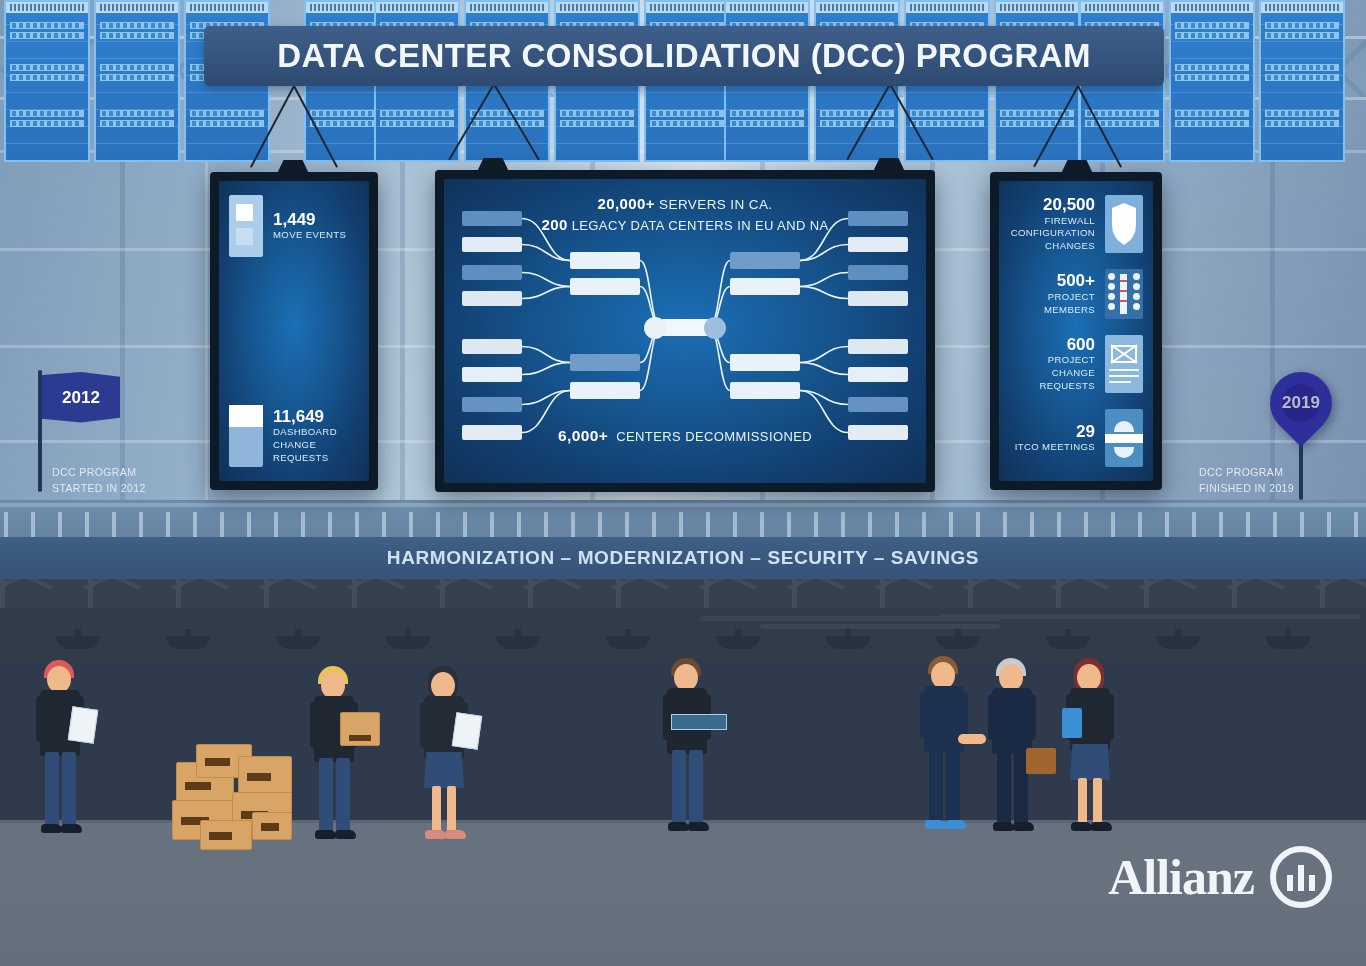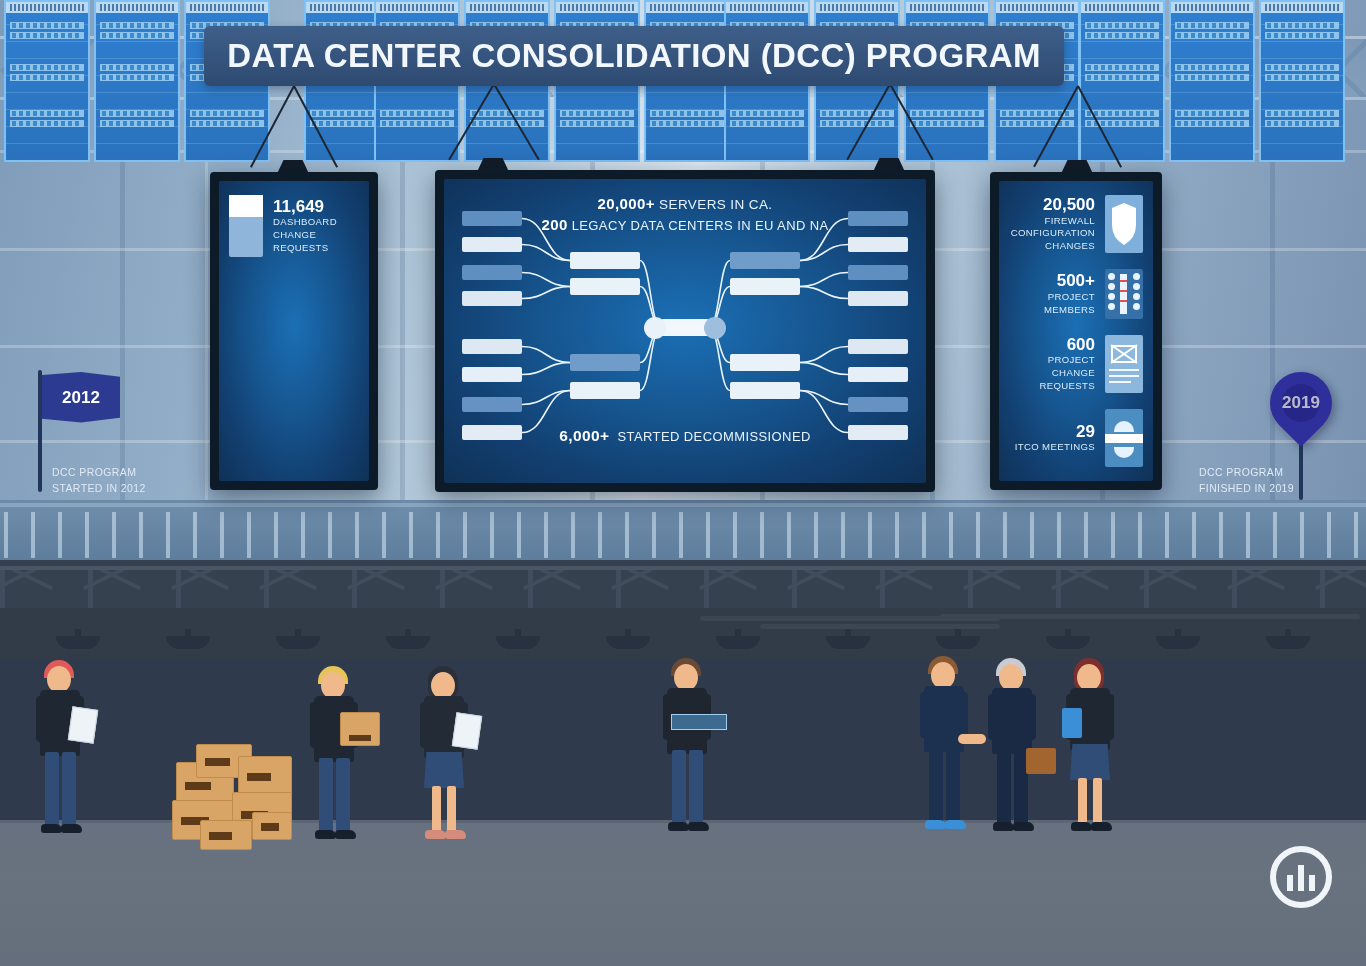--- a/index.html
+++ b/index.html
@@ -104,21 +104,21 @@
   .flag{position:absolute;background:#2c3b91;z-index:4;display:flex;align-items:center;justify-content:center;
     clip-path:polygon(0 6%,50% 0,100% 9%,100% 88%,50% 97%,0 90%);}
   .flag span{color:#fff;font-weight:bold;font-size:17px;}
   .pin{position:absolute;width:62px;height:62px;background:#2f2f9c;border-radius:50% 50% 50% 0;
     transform:rotate(-45deg);z-index:4;box-shadow:0 4px 10px rgba(20,25,60,.4);}
   .pin span{display:block;transform:rotate(45deg);text-align:center;line-height:62px;color:#fff;font-weight:bold;font-size:17px;}
   .pin:after{content:"";position:absolute;left:12px;top:12px;width:38px;height:38px;border-radius:50%;background:rgba(20,20,90,.30);}
   .capnote{position:absolute;color:#dfeaf5;font-size:10.5px;line-height:1.5;letter-spacing:.4px;z-index:6;}
 
   
-  .title{position:absolute;left:204px;top:26px;width:860px;height:60px;border-radius:6px;
+  .title{position:absolute;left:204px;top:26px;width:960px;height:60px;border-radius:6px;
     background:linear-gradient(180deg,#3e5f8a,#2e4a71);display:flex;align-items:center;justify-content:center;z-index:7;
     box-shadow:0 3px 10px rgba(20,35,60,.35);}
   .title span{color:#f2f7fc;font-size:33px;font-weight:bold;letter-spacing:.4px;}
 
   
   .logo{position:absolute;right:34px;bottom:58px;display:flex;align-items:center;gap:16px;z-index:8;}
   .logo .word{color:#f0f5fa;font-size:50px;font-weight:bold;letter-spacing:-1px;font-family:"Liberation Serif",serif;}
   .logo .mark{width:62px;height:62px;border-radius:50%;border:6px solid #f0f5fa;position:relative;box-sizing:border-box;}
   .logo .mark i{position:absolute;bottom:11px;width:6px;background:#f0f5fa;display:block;}
 
@@ -301,20 +301,23 @@
       <div class="lamp" style="left: 826px; top: 28px;"></div>
       <div class="lamp" style="left: 936px; top: 28px;"></div>
       <div class="lamp" style="left: 1046px; top: 28px;"></div>
       <div class="lamp" style="left: 1156px; top: 28px;"></div>
       <div class="lamp" style="left: 1266px; top: 28px;"></div>
       <div class="pipe" style="left: 700px; top: 8px; width: 300px;"></div>
       <div class="pipe" style="left: 760px; top: 16px; width: 240px;"></div>
       <div class="pipe" style="left: 940px; top: 6px; width: 420px;"></div>
     </div>
 
+  <div class="tagline-band">
+    <span>HARMONIZATION – MODERNIZATION – SECURITY – SAVINGS</span>
+  </div>
 
   <div id="racks">
       <div class="rackblock" style="left: 0px; width: 300px;"></div>
       <div class="rack" style="left: 4px; width: 86px;">
         <div class="top">
           <div class="vent" style="left: 4px;"></div>
           <div class="vent" style="left: 8px;"></div>
           <div class="vent" style="left: 12px;"></div>
           <div class="vent" style="left: 16px;"></div>
           <div class="vent" style="left: 20px;"></div>
@@ -1942,20 +1945,30 @@
   <div class="mount" style="left:1060px;top:160px;"></div>
 
   <div class="title">
     <span>DATA CENTER CONSOLIDATION (DCC) PROGRAM</span>
   </div>
 
   <div class="screen" style="left:210px;top:172px;width:168px;height:318px;">
     <div class="inner" style="padding:14px 10px;box-sizing:border-box;display:flex;flex-direction:column;justify-content:space-between;">
 
 
+      <div class="statrow">
+        <div class="ico ic-box">
+          <div class="s1"></div>
+            <div class="s2"></div>
+        </div>
+        <div>
+          <div class="num">1,449</div>
+          <div class="lbl">MOVE EVENTS</div>
+        </div>
+      </div>
 
       <div class="statrow">
         <div class="ico ic-dash">
             <div class="w"></div>
           </div>
         <div>
           <div class="num">11,649</div>
           <div class="lbl">DASHBOARD CHANGE REQUESTS</div>
         </div>
       </div>
@@ -2027,21 +2040,21 @@
       <div class="ctxt" style="top:16px;font-size:13.5px;letter-spacing:.4px;">
         <span class="b" style="font-size:15px;">20,000+</span>
         <span>SERVERS IN CA.</span>
       </div>
       <div class="ctxt" style="top:37px;font-size:13px;letter-spacing:.4px;">
         <span class="b" style="font-size:15px;">200</span>
         <span>LEGACY DATA CENTERS IN EU AND NA</span>
       </div>
       <div class="ctxt" style="top:248px;font-size:13px;letter-spacing:.4px;">
         <span class="b" style="font-size:15.5px;">6,000+</span>
-        &nbsp;<span>STARTED DECOMMISSIONED</span>
+        &nbsp;<span>CENTERS DECOMMISSIONED</span>
       </div>
     </div>
   </div>
 
   <div class="screen" style="left:990px;top:172px;width:172px;height:318px;">
     <div class="inner" style="padding:14px 10px;box-sizing:border-box;display:flex;flex-direction:column;justify-content:space-between;">
 
       <div class="statrow" style="justify-content:flex-end;">
         <div style="text-align:right;">
           <div class="num">20,500</div>
@@ -2102,20 +2115,21 @@
           <div class="hs" style="top:12px;"></div>
           <div class="band"></div>
           <div class="hs" style="top:38px;transform:rotate(180deg);"></div>
         </div>
       </div>
 
     </div>
   </div>
 
   <div class="logo">
+    <div class="word">Allianz</div>
     <div class="mark">
       <i style="left:11px;height:16px;"></i>
       <i style="left:22px;height:26px;"></i>
       <i style="left:33px;height:16px;"></i>
     </div>
   </div>
 
 </div>
 
 </body></html>

